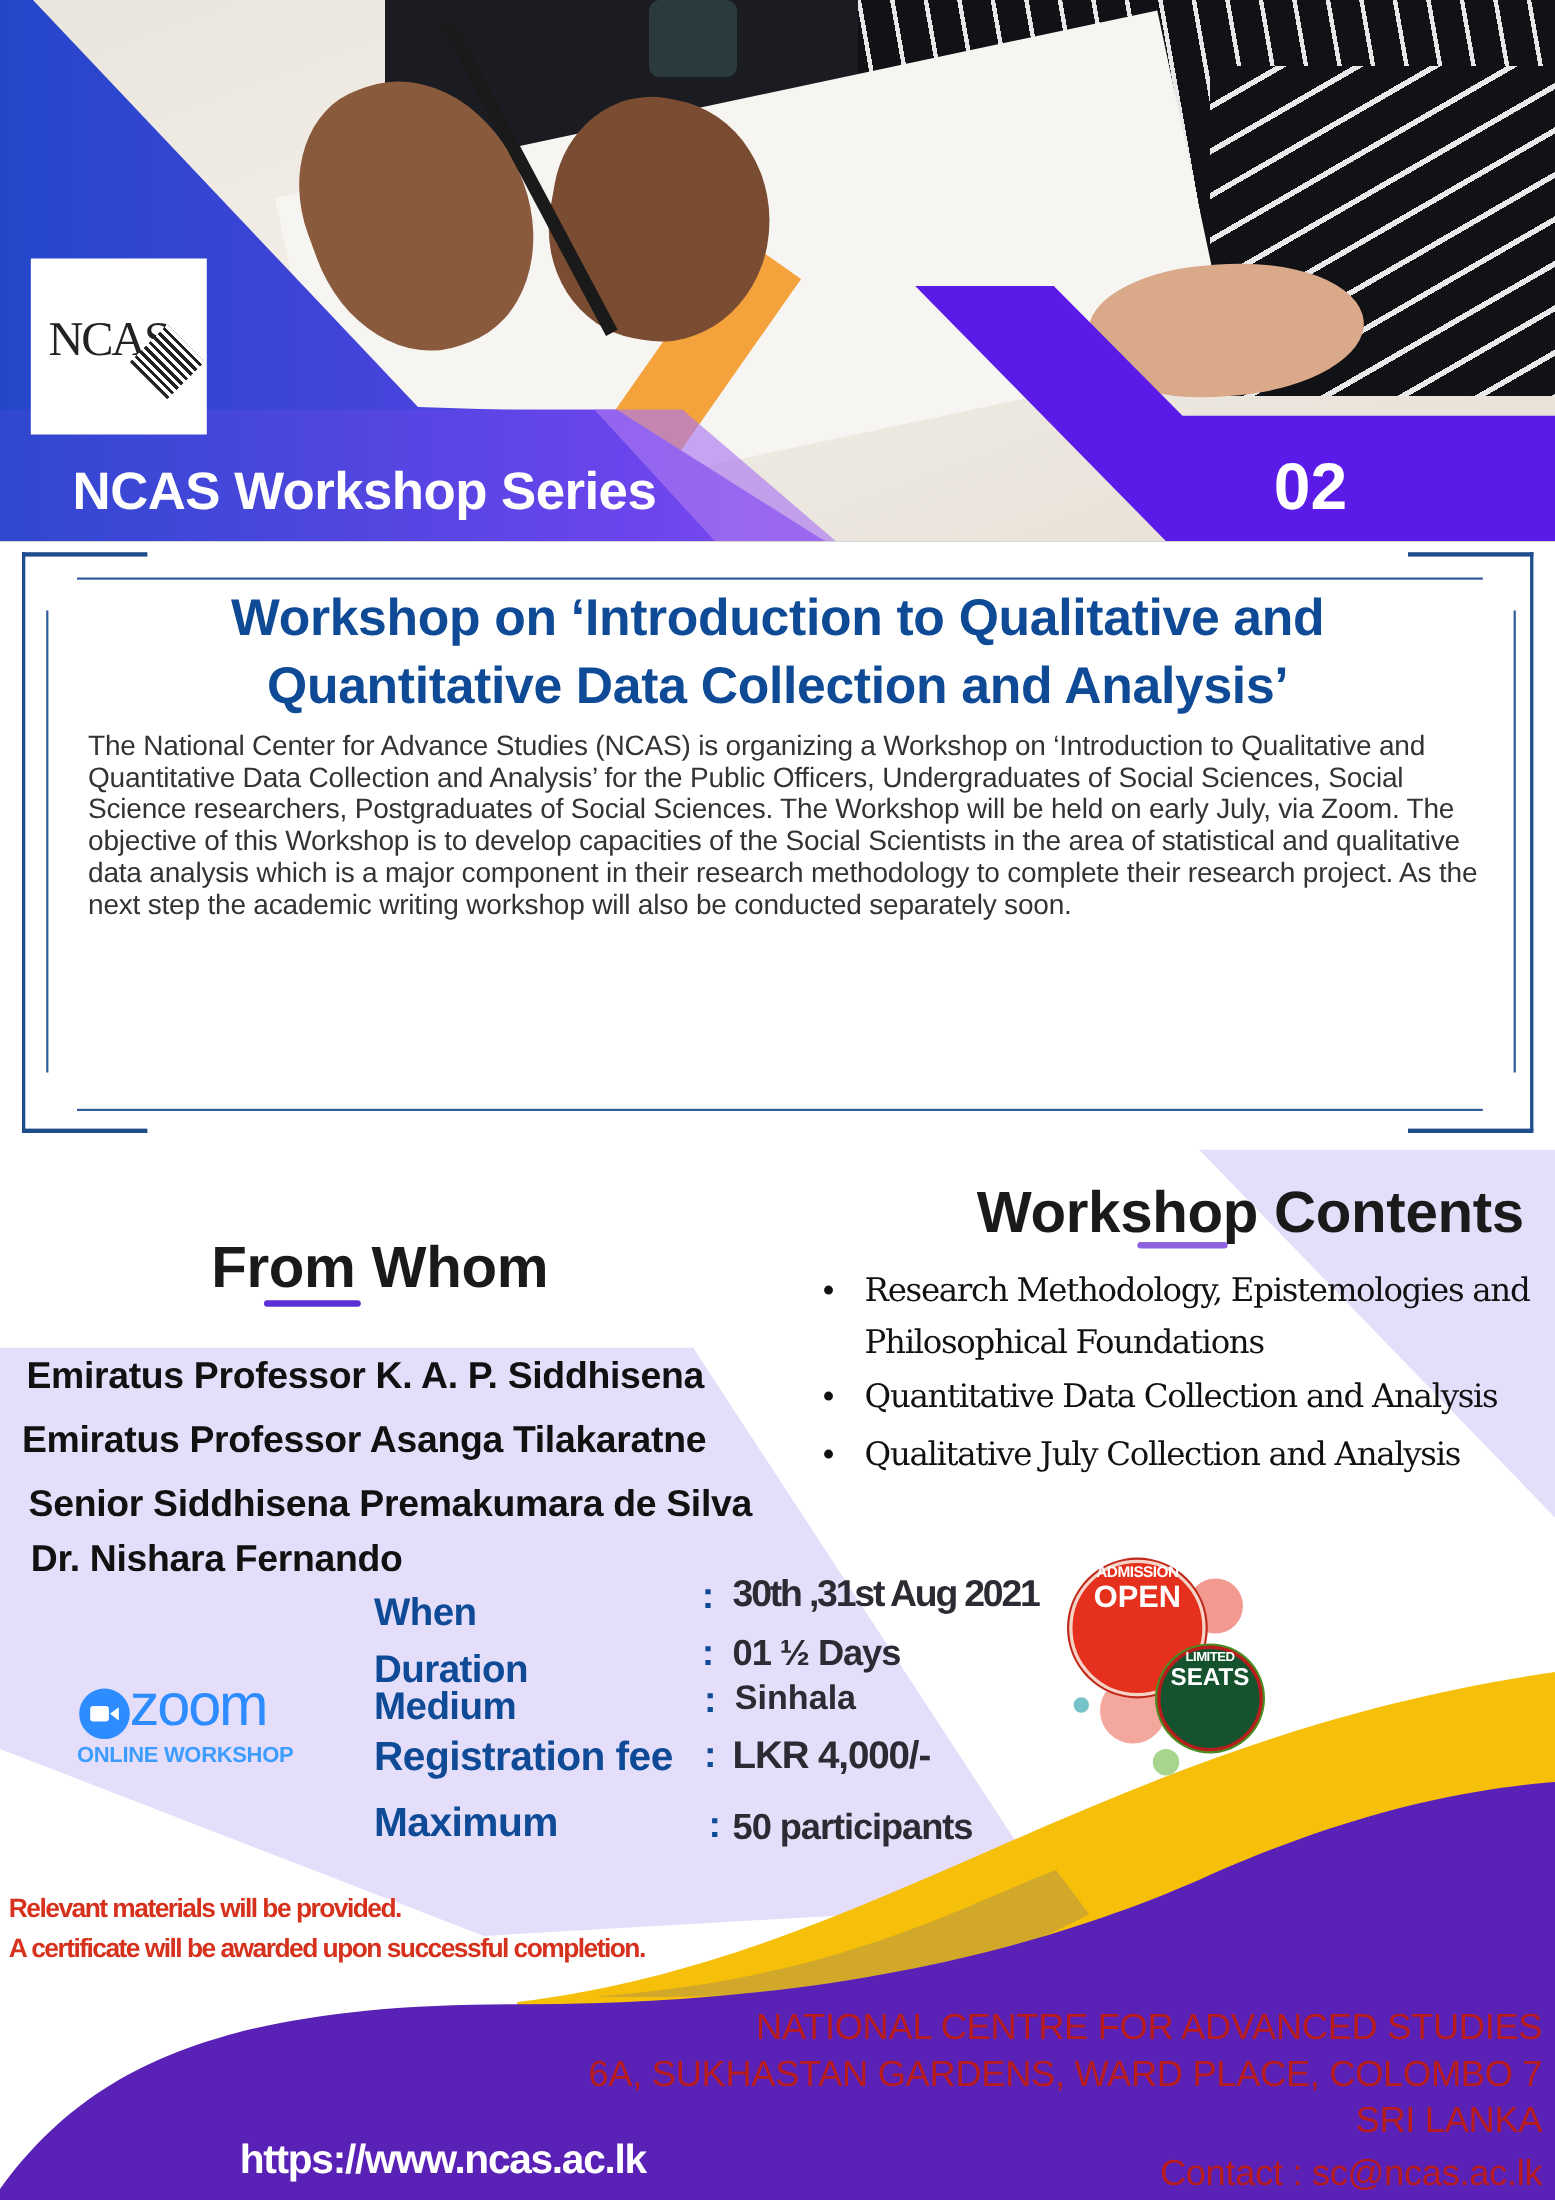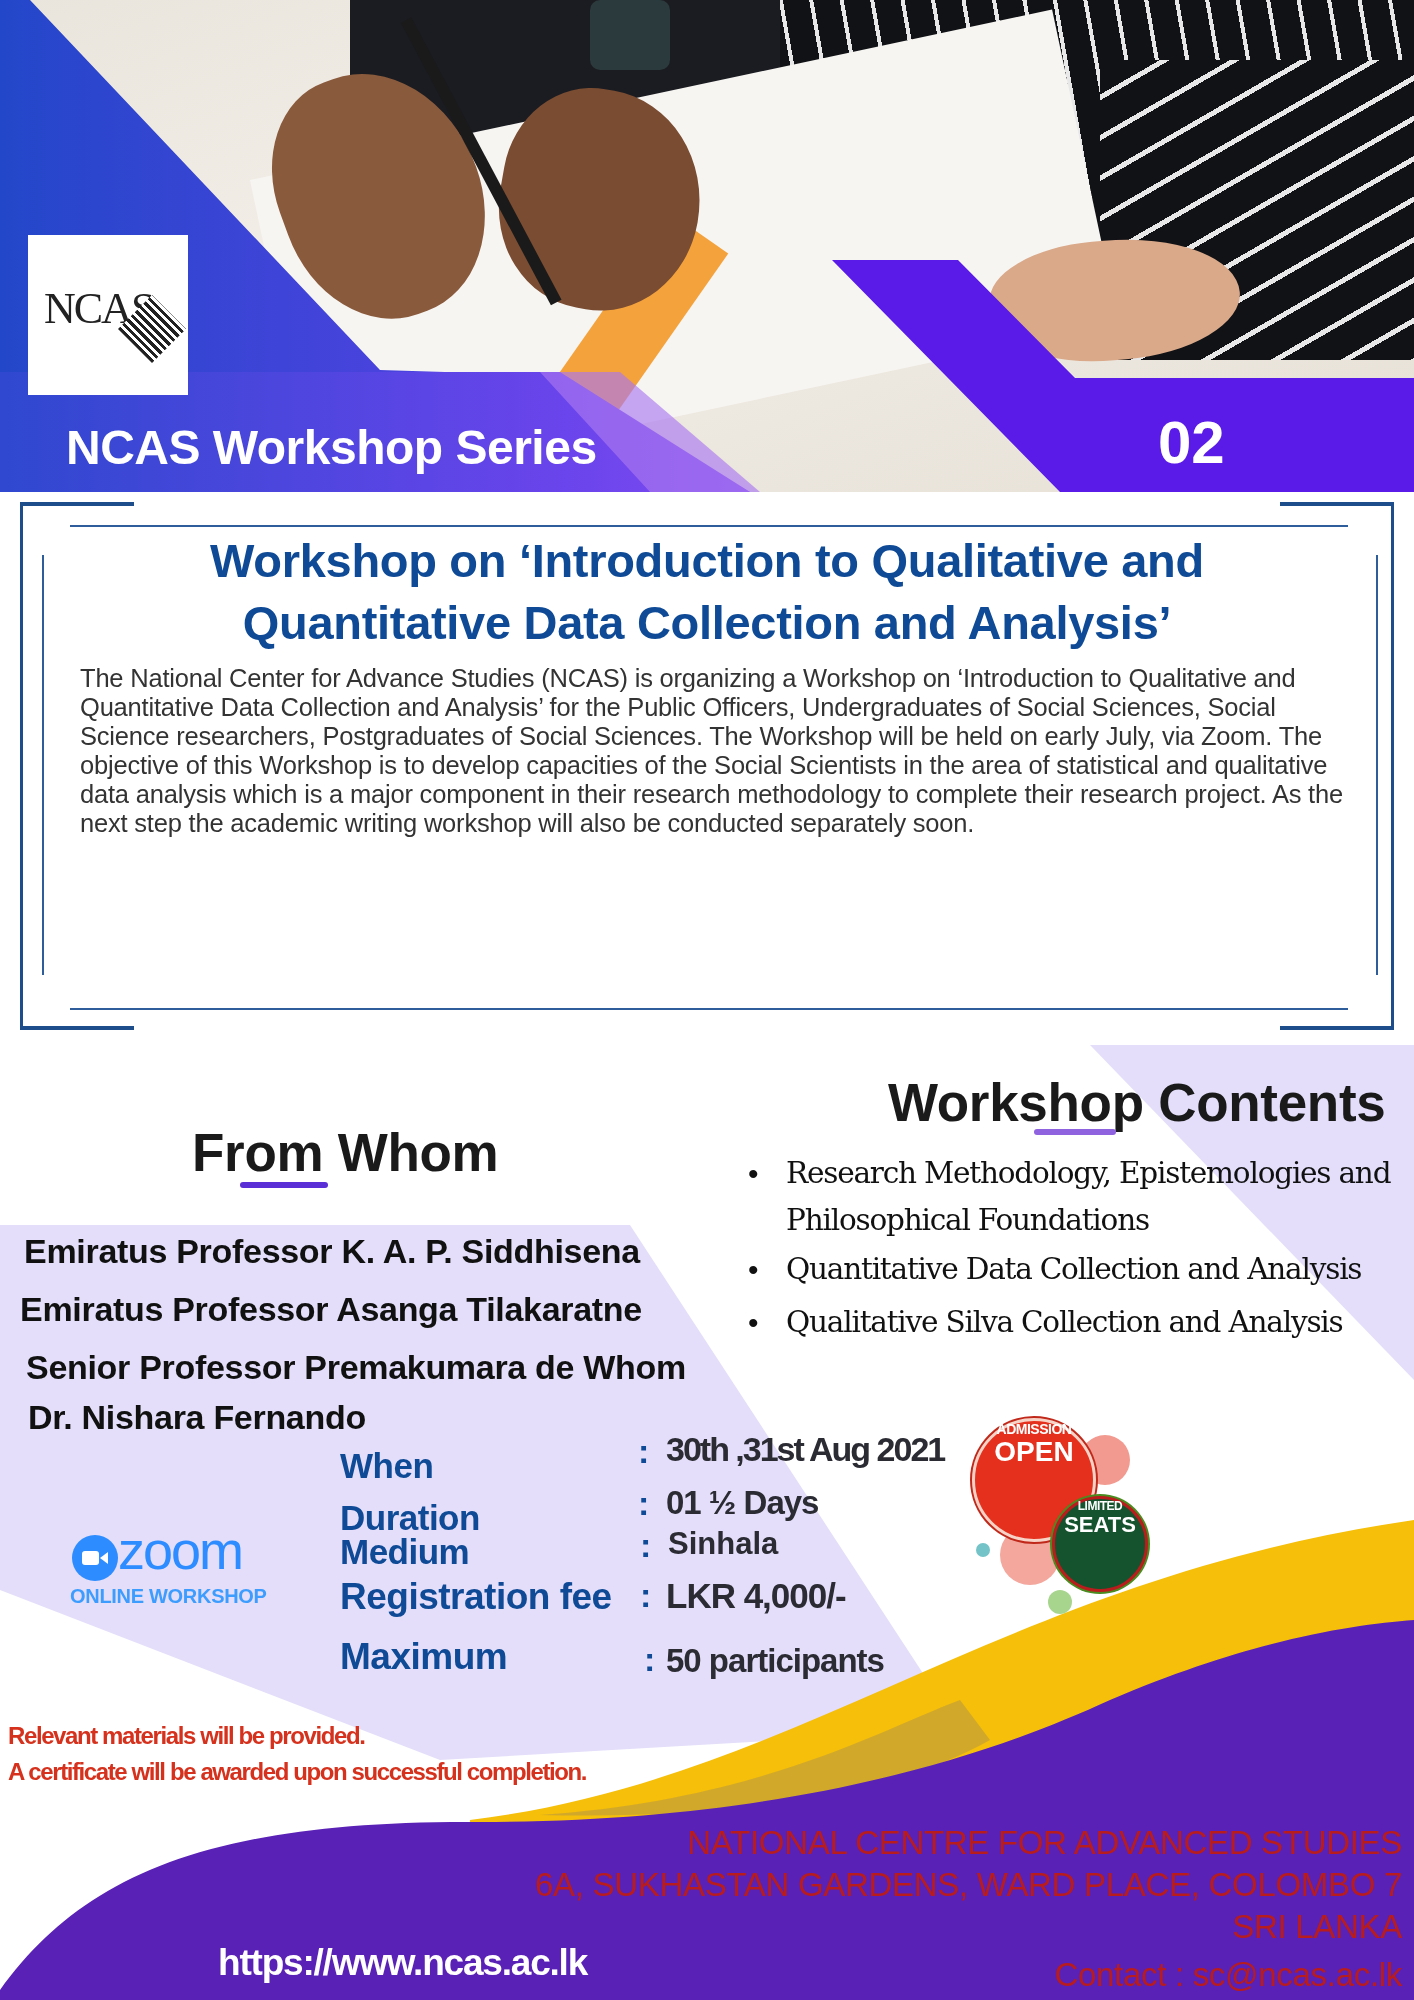--- a/index.html
+++ b/index.html
@@ -180,30 +180,30 @@
 <div class="lav2"></div>
 <div class="yellow"></div>
 <div class="yellow-ghost"></div>
 <div class="purple"></div>
 
 <h2 class="section-title from-title">From Whom</h2>
 <div class="underline u-from"></div>
 <div class="names">
   <div class="name n2">Emiratus Professor K. A. P. Siddhisena</div>
   <div class="name n1">Emiratus Professor Asanga Tilakaratne</div>
-  <div class="name n3">Senior Professor Premakumara de Whom</div>
+  <div class="name n3">Senior Siddhisena Premakumara de Silva</div>
   <div class="name n4">Dr. Nishara Fernando</div>
 </div>
 
 <h2 class="section-title contents-title">Workshop Contents</h2>
 <div class="underline u-cont"></div>
 <ul class="contents">
   <li class="c1">Research Methodology, Epistemologies and Philosophical Foundations</li>
   <li class="c2">Quantitative Data Collection and Analysis</li>
-  <li class="c3">Qualitative Silva Collection and Analysis</li>
+  <li class="c3">Qualitative July Collection and Analysis</li>
 </ul>
 
 <div class="zoom-logo">
   <span class="zoom-icon">
     <span class="zoom-cam"></span>
       <span class="zoom-cam-l"></span>
   </span>
   <span class="zoom-word">zoom</span>
   <span class="zoom-sub">ONLINE WORKSHOP</span>
 </div>

